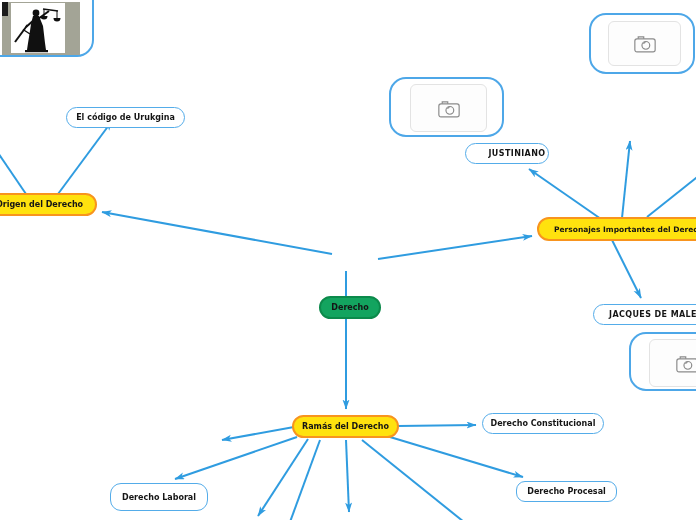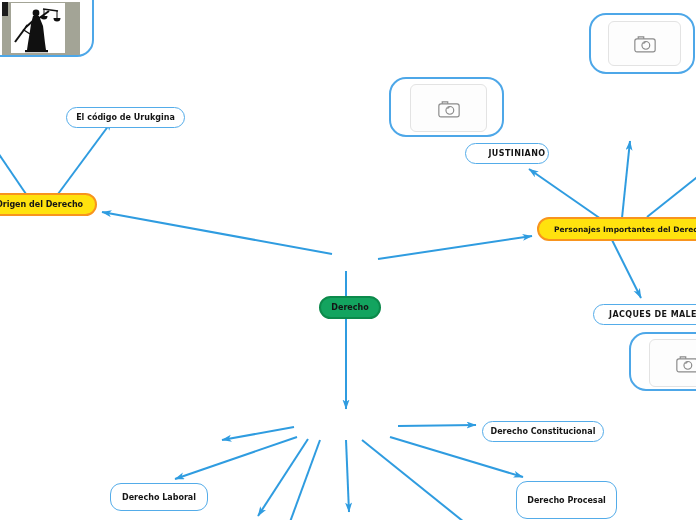--- a/index.html
+++ b/index.html
@@ -24,22 +24,22 @@
   .n-codigo{left:66px;top:107px;width:119px;height:21px;}
   .n-origen{left:-18px;top:193px;width:115px;height:23px;}
   .n-derecho{left:319px;top:251px;width:62px;height:23px;margin-top:45px;}
   .n-personajes{left:537px;top:217px;width:200px;height:24px;font-size:7.5px;justify-content:flex-start;padding-left:15px;}
   .n-justiniano{left:465px;top:143px;width:84px;height:21px;padding-left:20px;}
   .n-irnerio{left:573px;top:114px;width:119px;height:22px;}
   .n-jacques{left:593px;top:304px;width:145px;height:21px;justify-content:flex-start;padding-left:15px;}
   .n-ramas{left:292px;top:415px;width:107px;height:23px;}
   .n-admin{left:88px;top:431px;width:128px;height:21px;}
   .n-laboral{left:90px;top:483px;width:98px;height:28px;margin-left:20px;}
-  .n-consti{left:482px;top:413px;width:122px;height:21px;margin-top:8px;}
-  .n-procesal{left:516px;top:481px;width:101px;height:38px;}
+  .n-consti{left:482px;top:413px;width:122px;height:21px;}
+  .n-procesal{left:516px;top:481px;width:101px;height:21px;border-radius:9px;}
   
   .imgbox{
     position:absolute;z-index:2;box-sizing:border-box;background:#ffffff;
     border:2px solid #4da7e8;border-radius:17px;
     display:block;
   }
   .b1{left:-44px;top:-22px;width:138px;height:79px;}
   .b2{left:389px;top:77px;width:115px;height:60px;}
   .b3{left:589px;top:13px;width:106px;height:61px;}
   .b4{left:629px;top:332px;width:110px;height:59px;}
@@ -143,17 +143,18 @@
       </svg>
     </div>
   </div>
 
   <div class="node n-codigo">El código de Urukgina</div>
   <div class="node yellow n-origen">Origen del Derecho</div>
   <div class="node green n-derecho">Derecho</div>
   <div class="node yellow n-personajes">Personajes Importantes del Derecho</div>
   <div class="node upper n-justiniano">JUSTINIANO</div>
   <div class="node upper n-jacques">JACQUES DE MALEVILLE</div>
+  <div class="node yellow n-ramas">Ramás del Derecho</div>
   <div class="node n-laboral">Derecho Laboral</div>
   <div class="node n-consti">Derecho Constitucional</div>
   <div class="node n-procesal">Derecho Procesal</div>
 
 </div>
 
 </body></html>

